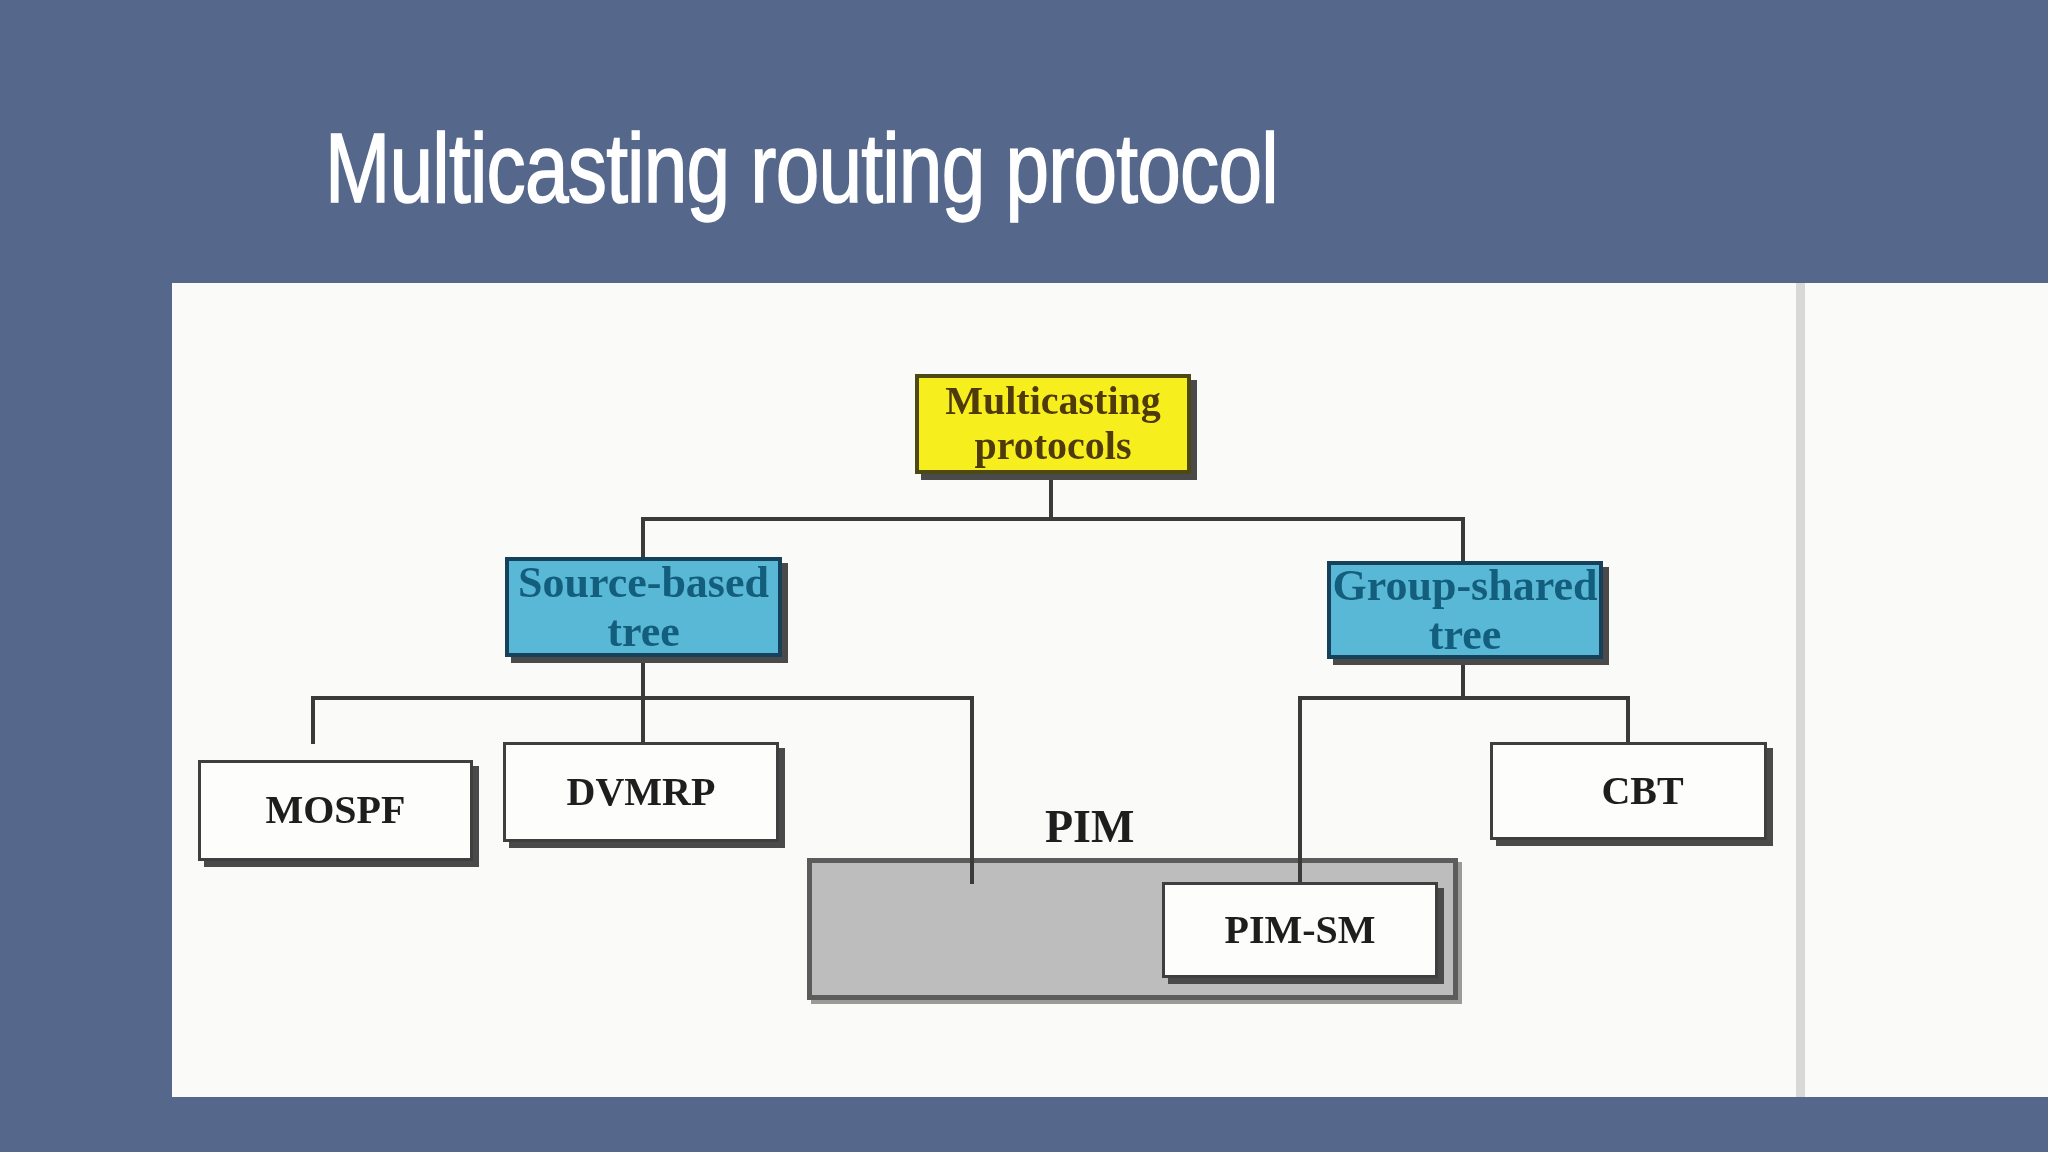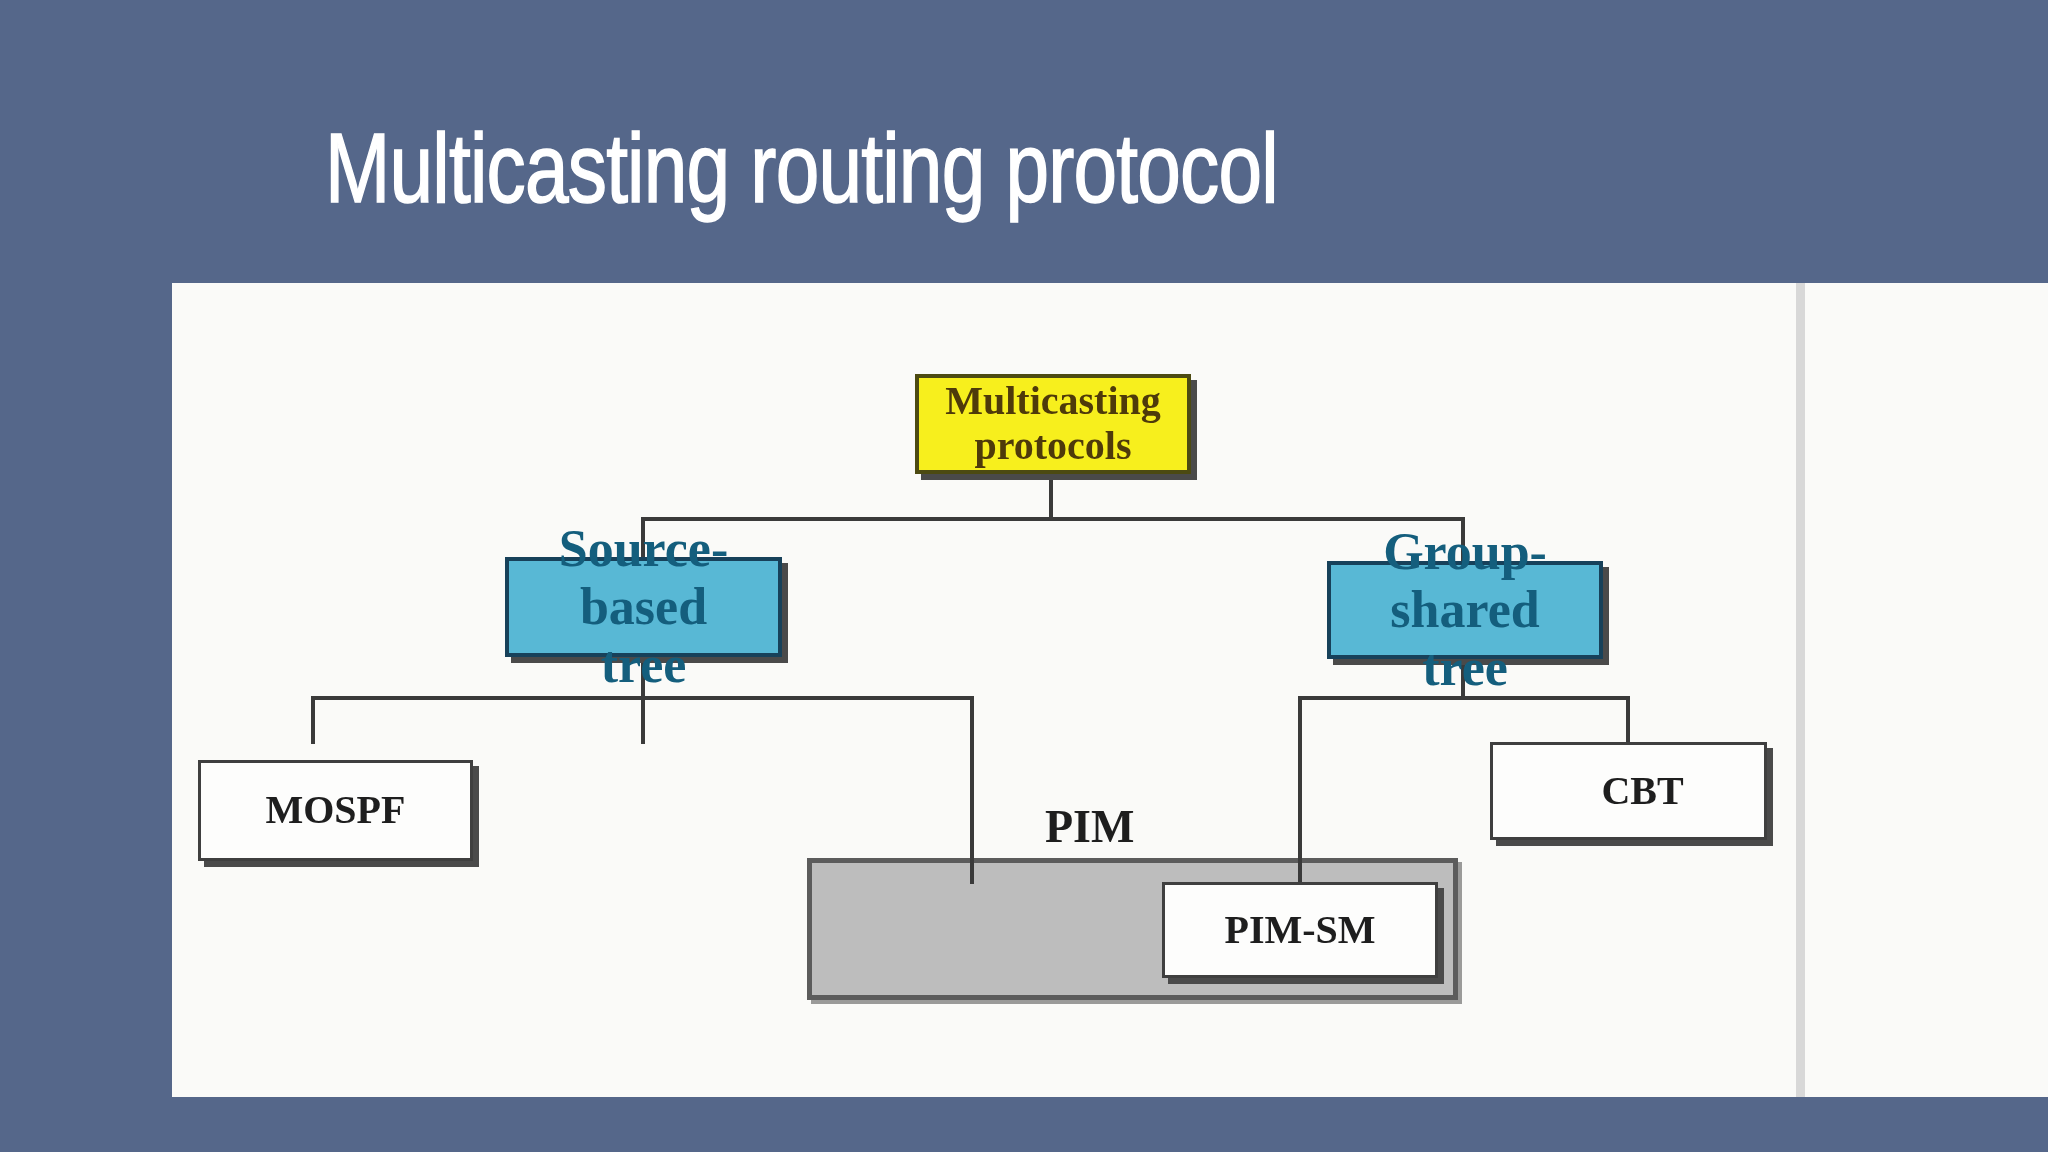--- a/index.html
+++ b/index.html
@@ -64,21 +64,21 @@
     background: var(--root_fill, #f7ef1d);
     border: 4px solid var(--root_border, #4c4a12);
     color: var(--root_text, #4e3a0a);
     font-size: 40px;
     box-shadow: 6px 6px 0 var(--shadow, #4a4a4a);
   }
   .node.branch {
     background: var(--branch_fill, #58b8d5);
     border: 4px solid var(--branch_border, #17415a);
     color: var(--branch_text, #145e7d);
-    font-size: 52px;
+    font-size: 44px;
     box-shadow: 6px 6px 0 var(--shadow, #4a4a4a);
   }
   .node.leaf {
     background: var(--leaf_fill, #fdfdfc);
     border: 3px solid var(--leaf_border, #3f3f3f);
     color: var(--leaf_text, #1e1e1e);
     font-size: 40px;
     box-shadow: 6px 6px 0 var(--shadow, #4a4a4a);
   }
   .pim-group {
@@ -129,20 +129,21 @@
 protocols</div>
 
     <div class="node branch" style="left:333px; top:274px; width:277px; height:100px;">Source-based
 tree</div>
 
     <div class="node branch" style="left:1155px; top:278px; width:276px; height:98px;">Group-shared
 tree</div>
 
     <div class="node leaf" style="left:6px; top:477px; width:275px; height:101px;margin-left:20px;">MOSPF</div>
 
+    <div class="node leaf" style="left:331px; top:459px; width:276px; height:100px;">DVMRP</div>
 
     <div class="node leaf" style="left:1318px; top:459px; width:277px; height:98px;padding-left:28px;">CBT</div>
 
     <div class="pim-label" style="left:873px; top:517px; width:180px; height:50px;">PIM</div>
 
 
     <div class="node leaf" style="left:990px; top:599px; width:276px; height:96px;">PIM-SM</div>
 
   </div>
 </div>

